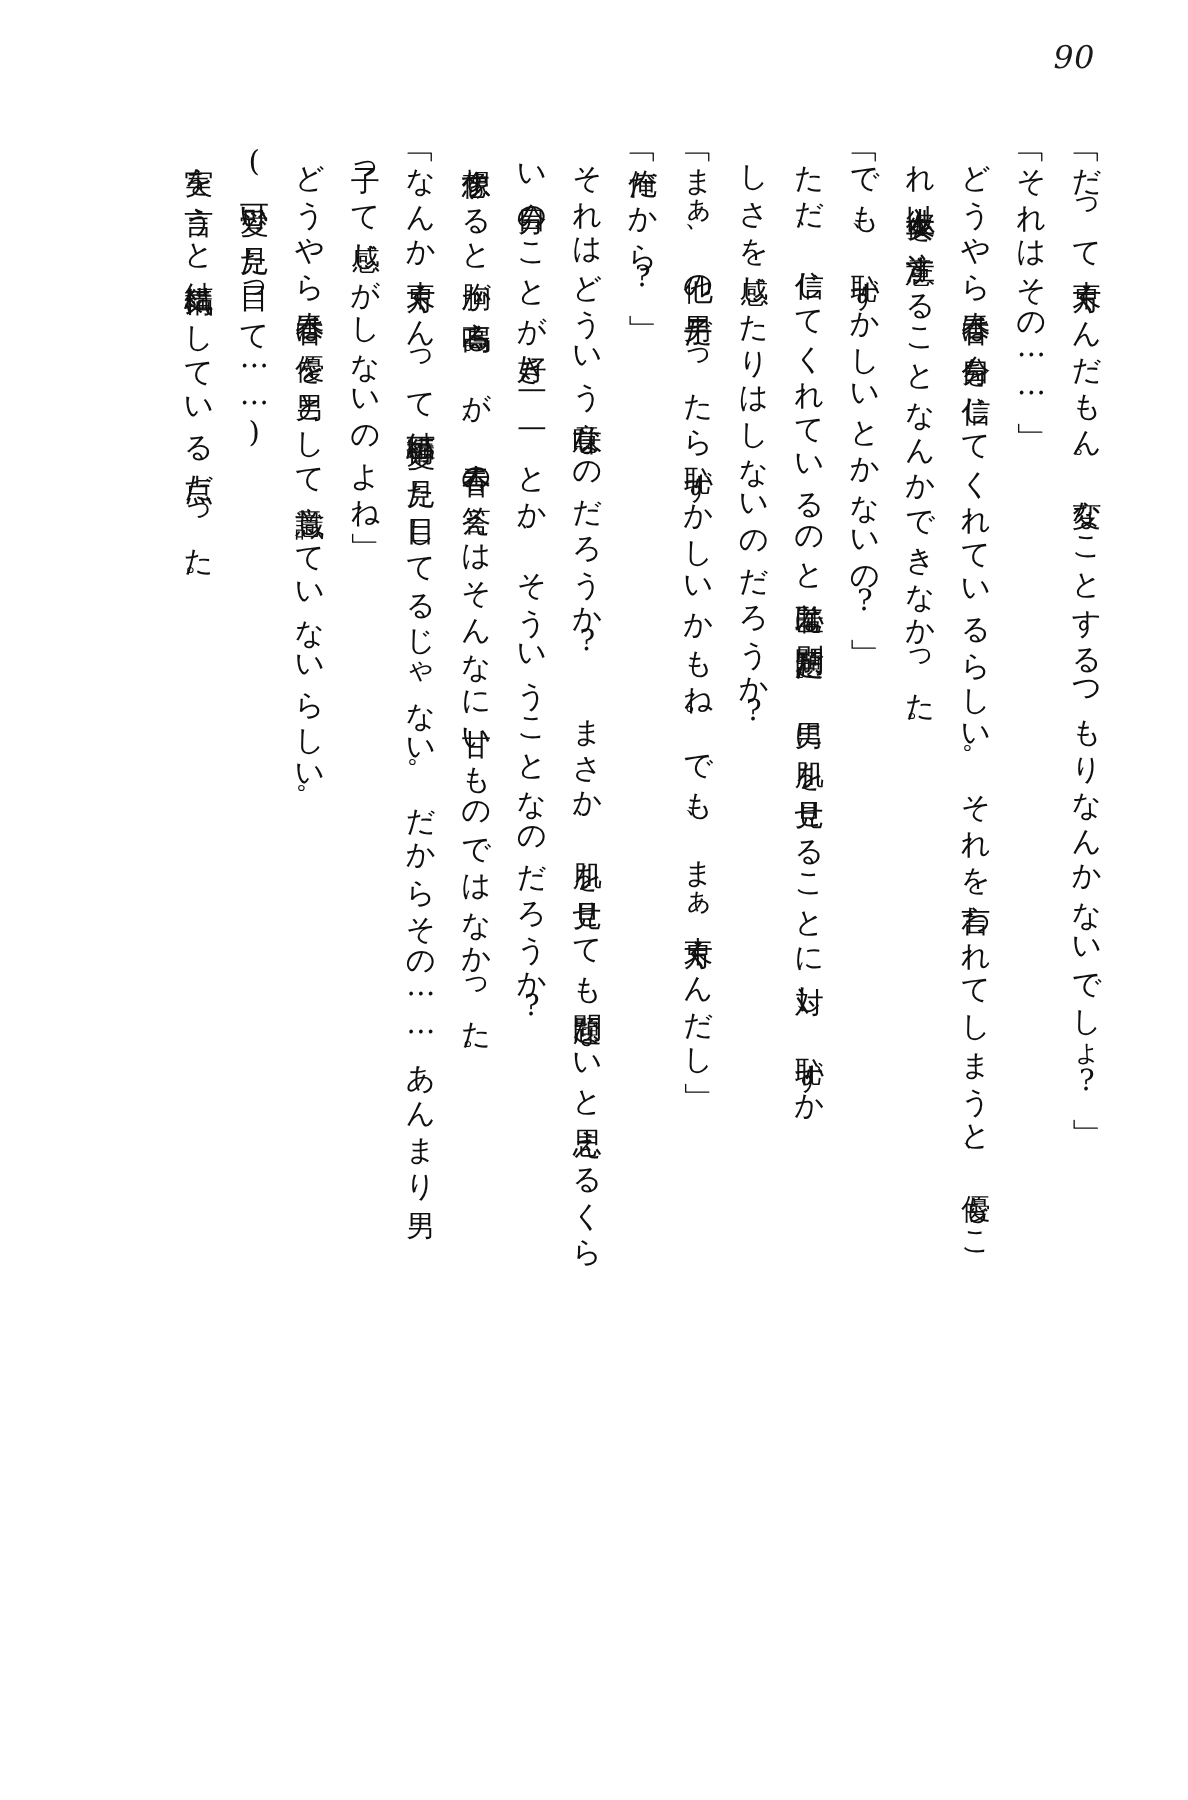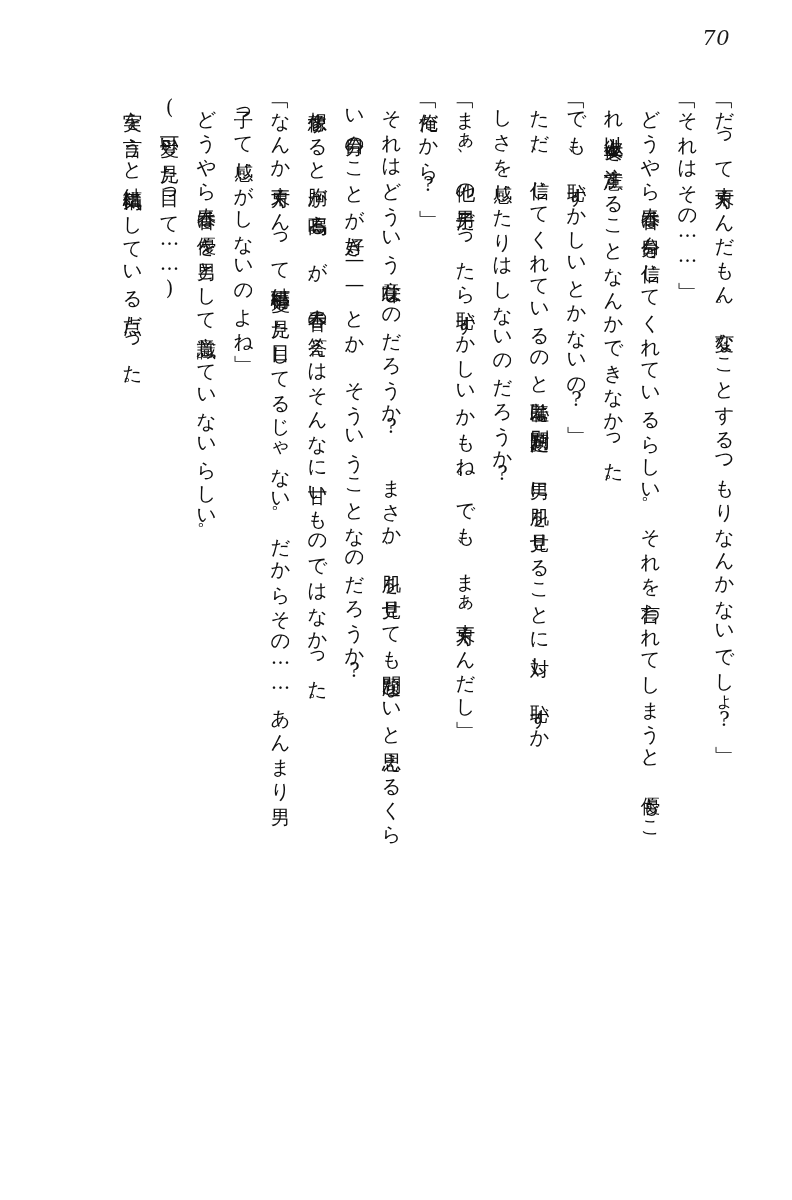--- a/index.html
+++ b/index.html
@@ -65,21 +65,21 @@
     color: #101010;
     white-space: pre;
     overflow: visible;
   }
 </style>
 </head>
 <body>
 
 <div id="page">
 
-  <div id="page-number">70</div>
+  <div id="page-number">90</div>
 
   <div id="text-body">
       <div class="vcol">「だって東方くんだもん。変なことするつもりなんかないでしょ?」</div>
       <div class="vcol">「それはその……」</div>
       <div class="vcol">どうやら春香は自分を信じてくれているらしい。それを言われてしまうと、優もこ</div>
       <div class="vcol">れ以上彼女を注意することなんかできなかった。</div>
       <div class="vcol">「でも、恥ずかしいとかないの?」</div>
       <div class="vcol">ただ、信じてくれているのと羞恥は別問題だ。男に肌を見せることに対し、恥ずか</div>
       <div class="vcol">しさを感じたりはしないのだろうか?</div>
       <div class="vcol">「まぁ、他の男子だったら恥ずかしいかもね。でも、まぁ東方くんだし」</div>

